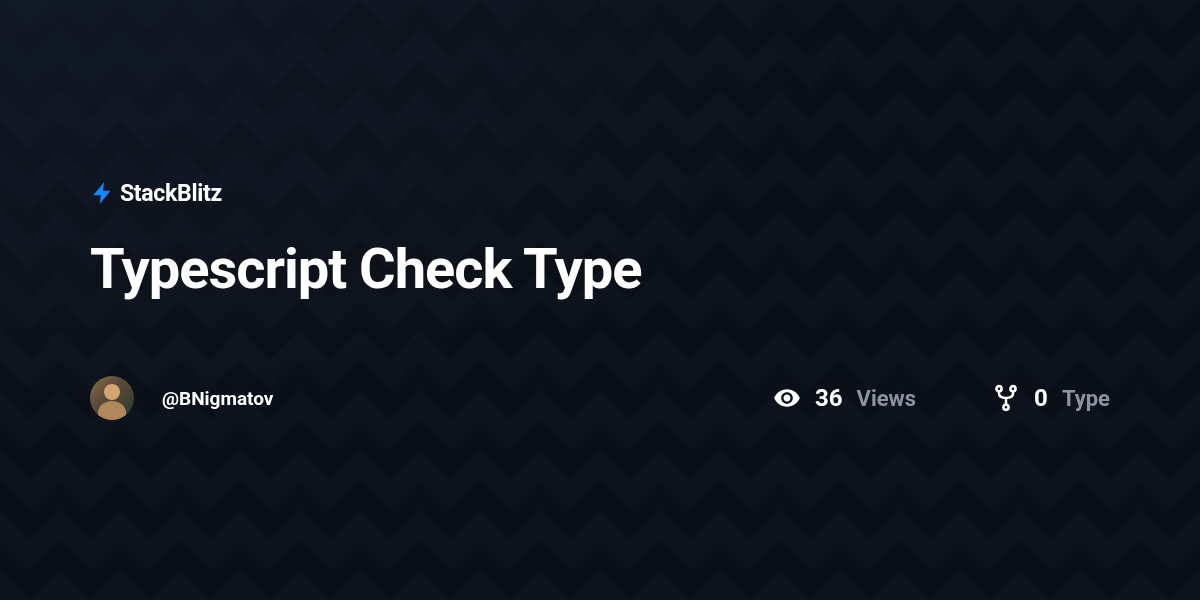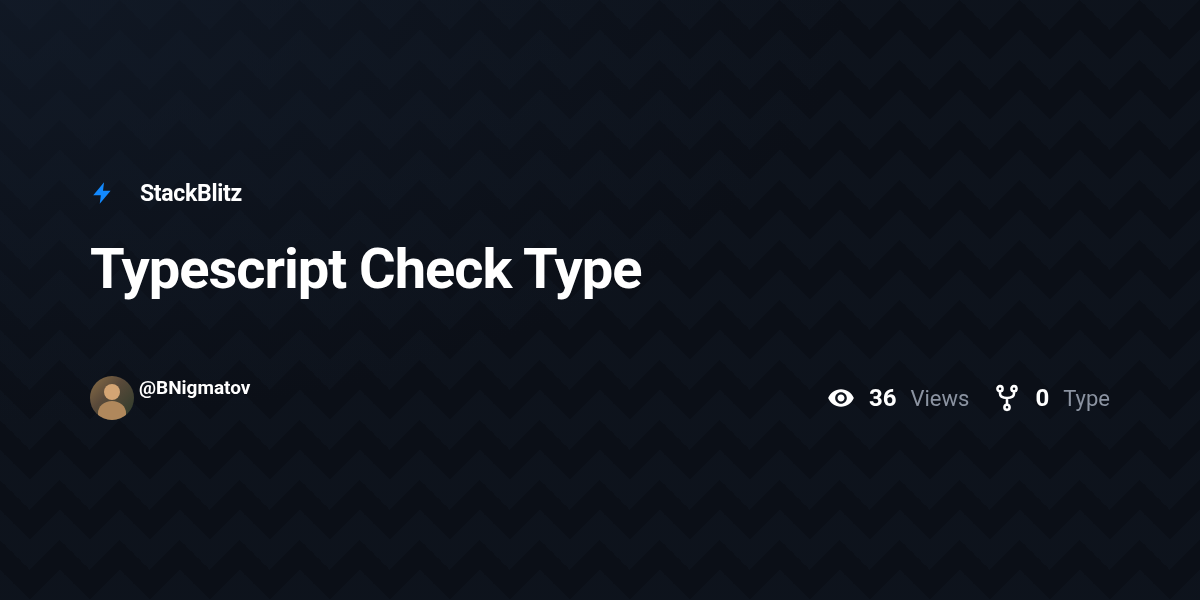--- a/index.html
+++ b/index.html
@@ -25,21 +25,21 @@
       flex-direction: column;
       padding: 0 90px;
       justify-content: center;
       overflow: hidden;
       position: relative;
     }
     
     .brand {
       display: flex;
       align-items: center;
-      gap: 24px;
+      gap: 4px;
       margin-bottom: 32px;
     }
     
     .bolt-icon {
       width: 26px;
       height: 26px;
       display: flex;
       align-items: center;
       justify-content: center;
     }
@@ -66,21 +66,22 @@
     }
     
     .footer {
       display: flex;
       align-items: center;
       justify-content: space-between;
     }
     
     .author {
       display: flex;
-      gap: 5px;
+      align-items: center;
+      gap: 28px;
     }
     
     .avatar {
       width: 44px;
       height: 44px;
       border-radius: 50%;
       background: linear-gradient(135deg, #8b6f47 0%, #5a4a3a 40%, #2a3a2a 100%);
       position: relative;
       overflow: hidden;
     }
@@ -109,21 +110,21 @@
     
     .username {
       color: #ffffff;
       font-size: 19px;
       font-weight: 700;
     }
     
     .stats {
       display: flex;
       align-items: flex-end;
-      gap: 24px;
+      gap: 76px;
     }
     
     .stat {
       display: flex;
       align-items: center;
       gap: 14px;
     }
     
     .stat-icon {
       display: flex;
@@ -138,21 +139,21 @@
     
     .stat-count {
       color: #ffffff;
       font-size: 24px;
       font-weight: 700;
     }
     
     .stat-label {
       color: #8b93a1;
       font-size: 22px;
-      font-weight: 400;
+      font-weight: 700;
     }
   </style>
 </head>
 <body>
 
 <div class="brand">
   <span class="bolt-icon">
     <svg viewBox="0 0 24 24" fill="none">
       <path d="M13 2L3 14h7l-1 8 10-12h-7l1-8z" fill="#1389fd"></path>
     </svg>

